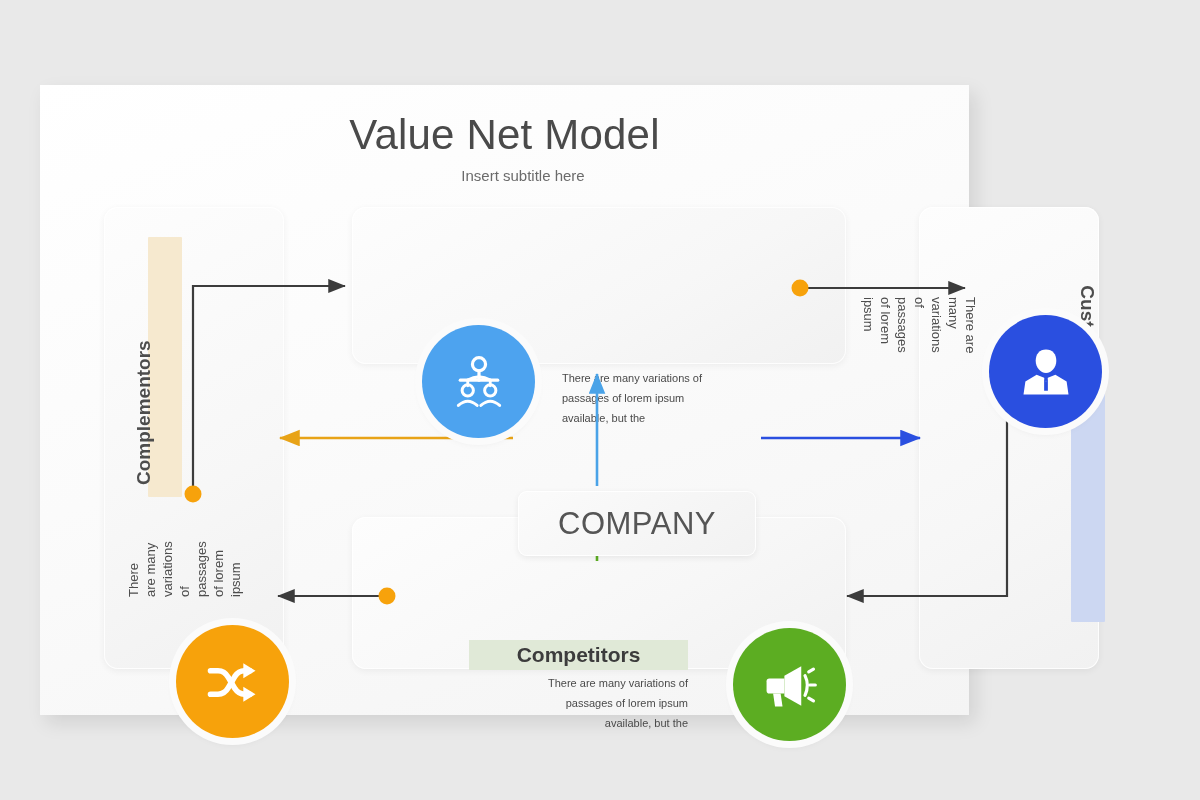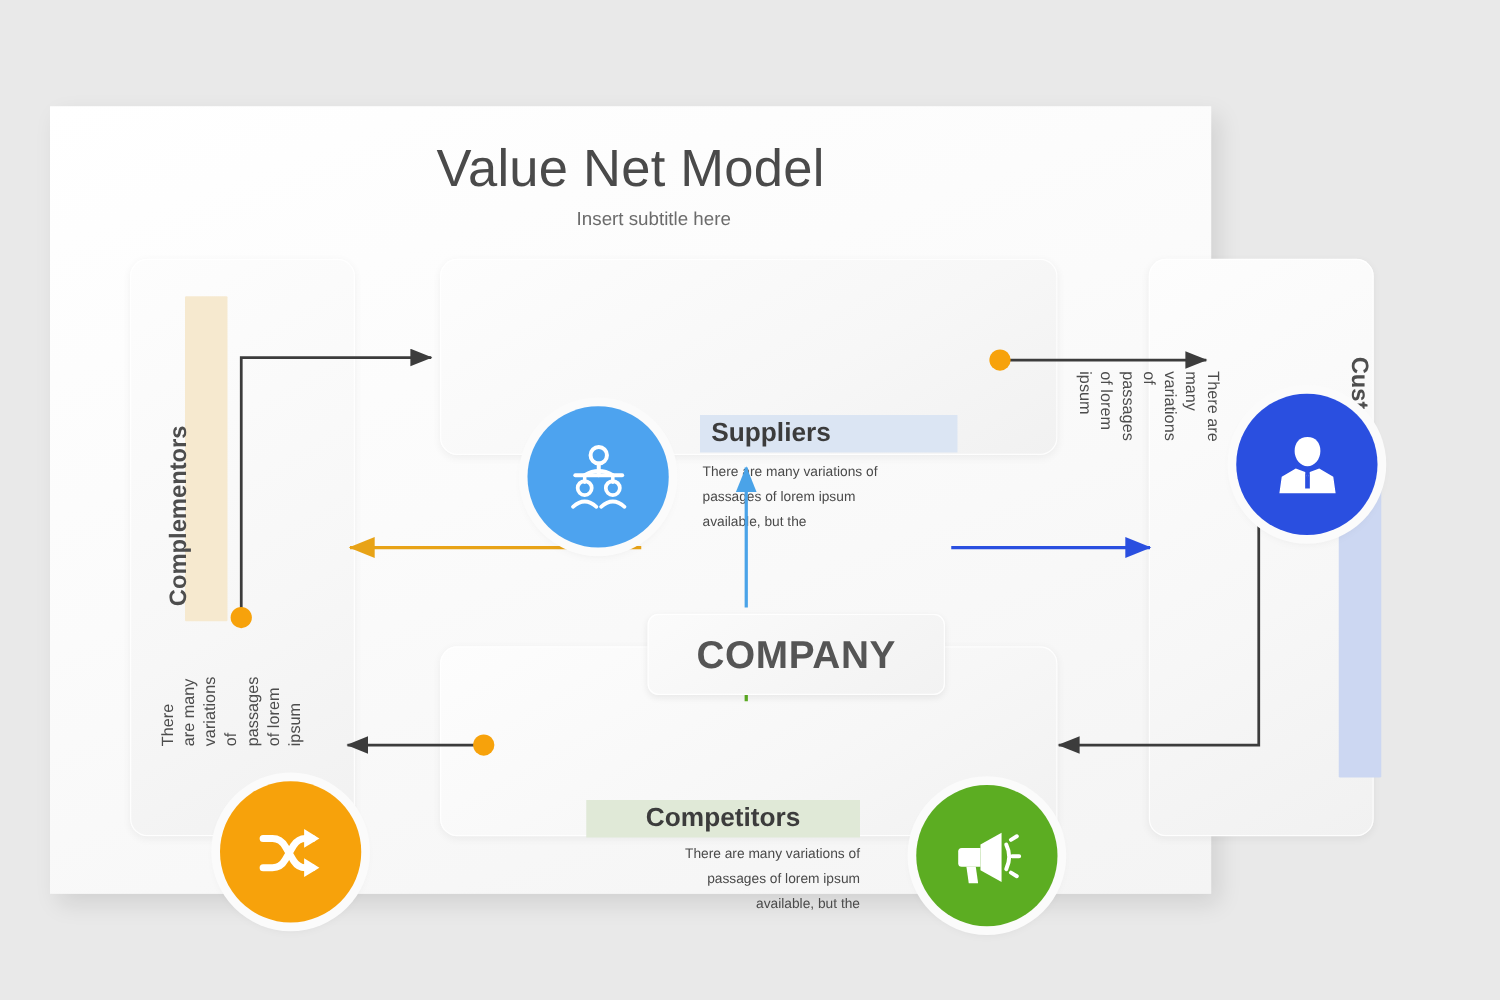--- a/index.html
+++ b/index.html
@@ -123,21 +123,21 @@
   #title-competitors { left: 429px; top: 555px; width: 219px; background: #e0e9d7; text-align: center; }
   #body-competitors  { left: 400px; top: 588px; width: 248px; text-align: right; }
 
   
   #company {
     position: absolute;
     left: 478px; top: 406px; width: 238px; height: 65px;
     background: linear-gradient(145deg, #fbfbfb, #f2f2f2);
     border-radius: 9px;
     display: flex; align-items: center; justify-content: center;
-    font-size: 31px; font-weight: bold; color: #555555;
+    font-size: 31px; font-weight: normal; color: #555555;
     letter-spacing: 0.5px;
     box-shadow: 0 2px 6px rgba(0,0,0,0.07), 0 0 0 1px rgba(255,255,255,0.9) inset;
   }
 
   #wires { position: absolute; left: 0; top: 0; width: 1120px; height: 630px; pointer-events: none; }
 </style>
 </head>
 <body>
 
 <div id="slide">
@@ -155,21 +155,20 @@
 
   <div class="panel" id="panel-customer">
     <div class="vbar" id="vbar-customer">
       <span class="vlabel">Customer</span>
     </div>
     <div class="vbody" id="vbody-customer">There are many variations of
 passages of lorem ipsum</div>
   </div>
 
   <div class="panel" id="card-suppliers"></div>
-  <div class="card-title" id="title-suppliers">Suppliers</div>
   <div class="card-body" id="body-suppliers">There are many variations of
 passages of lorem ipsum
 available, but the</div>
 
   <div class="panel" id="card-competitors"></div>
   <div class="card-title" id="title-competitors">Competitors</div>
   <div class="card-body" id="body-competitors">There are many variations of
 passages of lorem ipsum
 available, but the</div>
 

